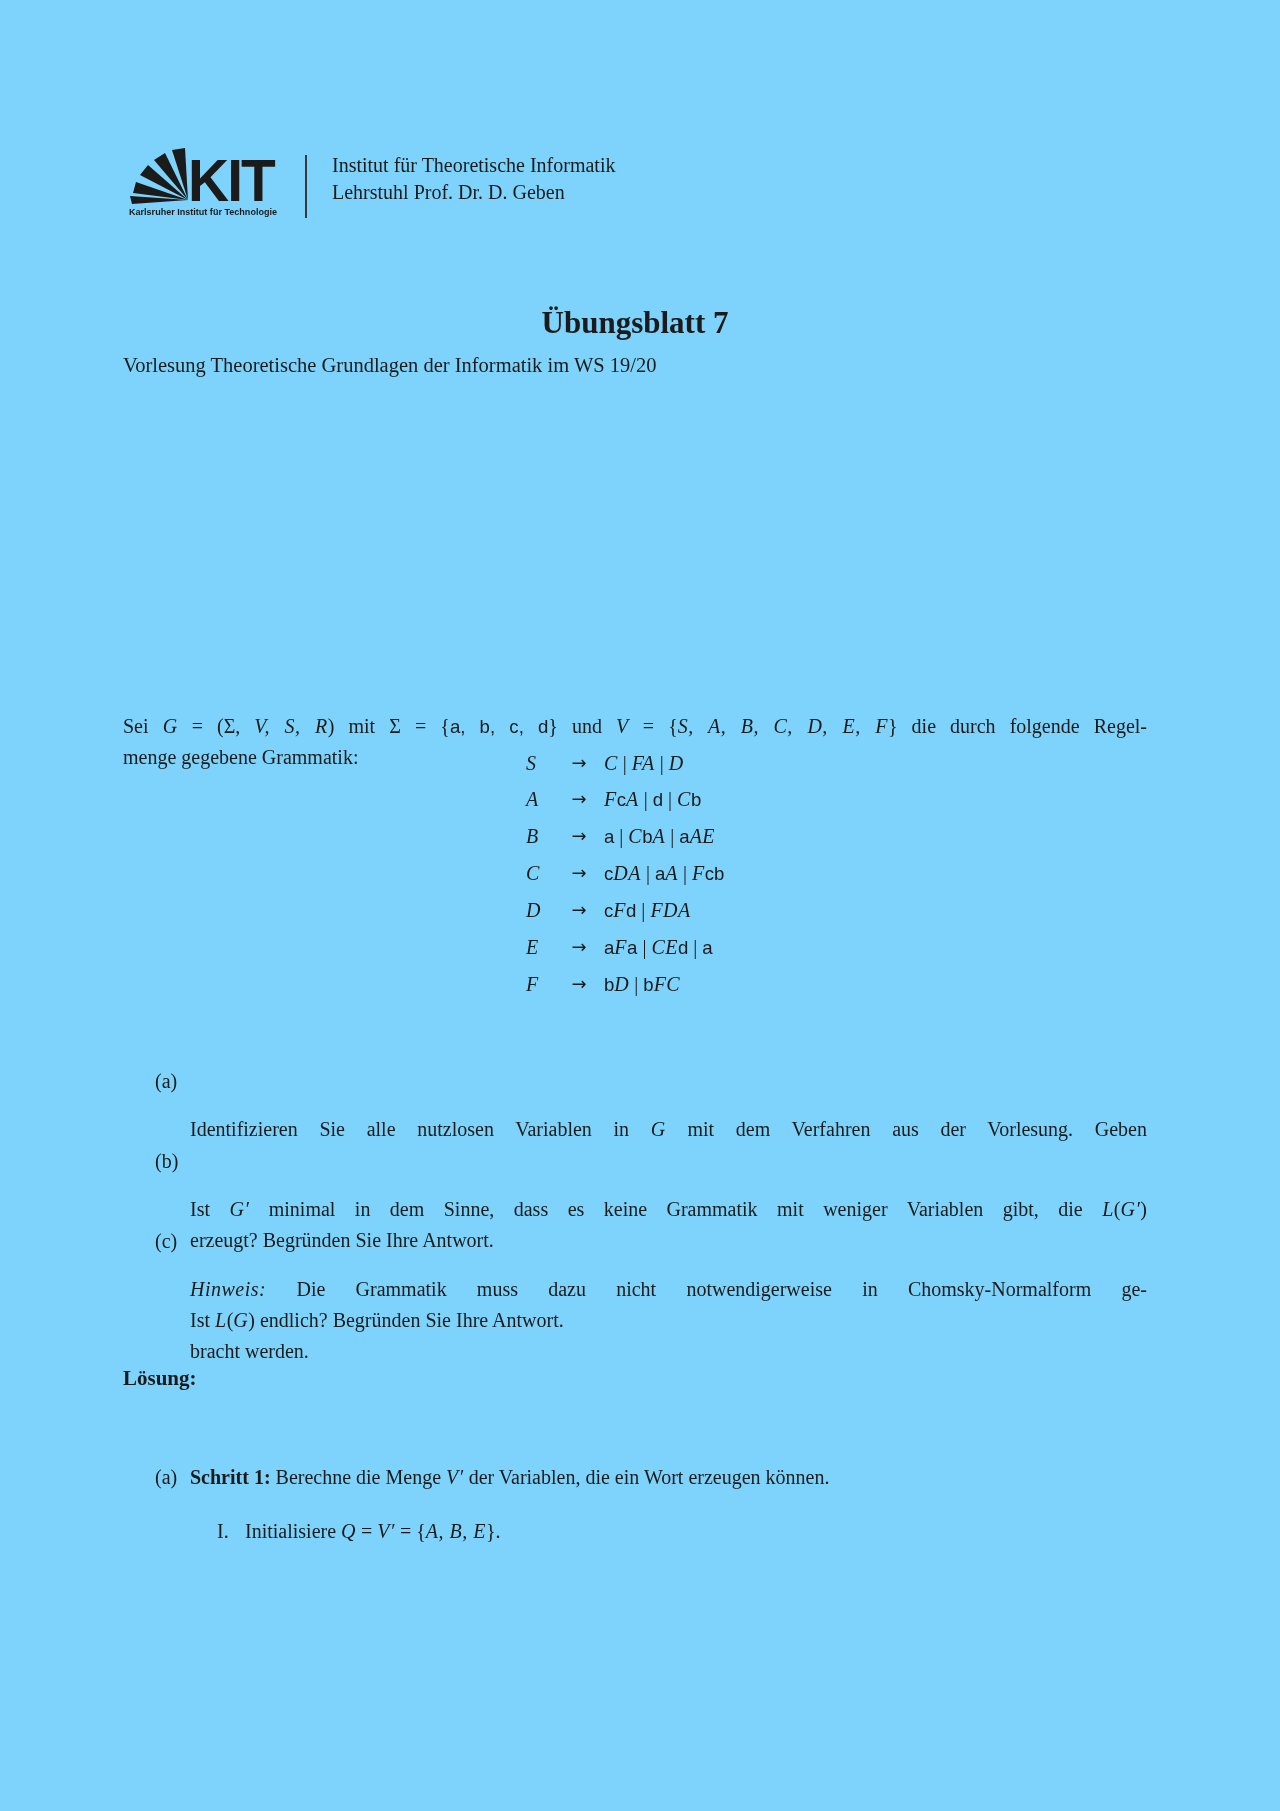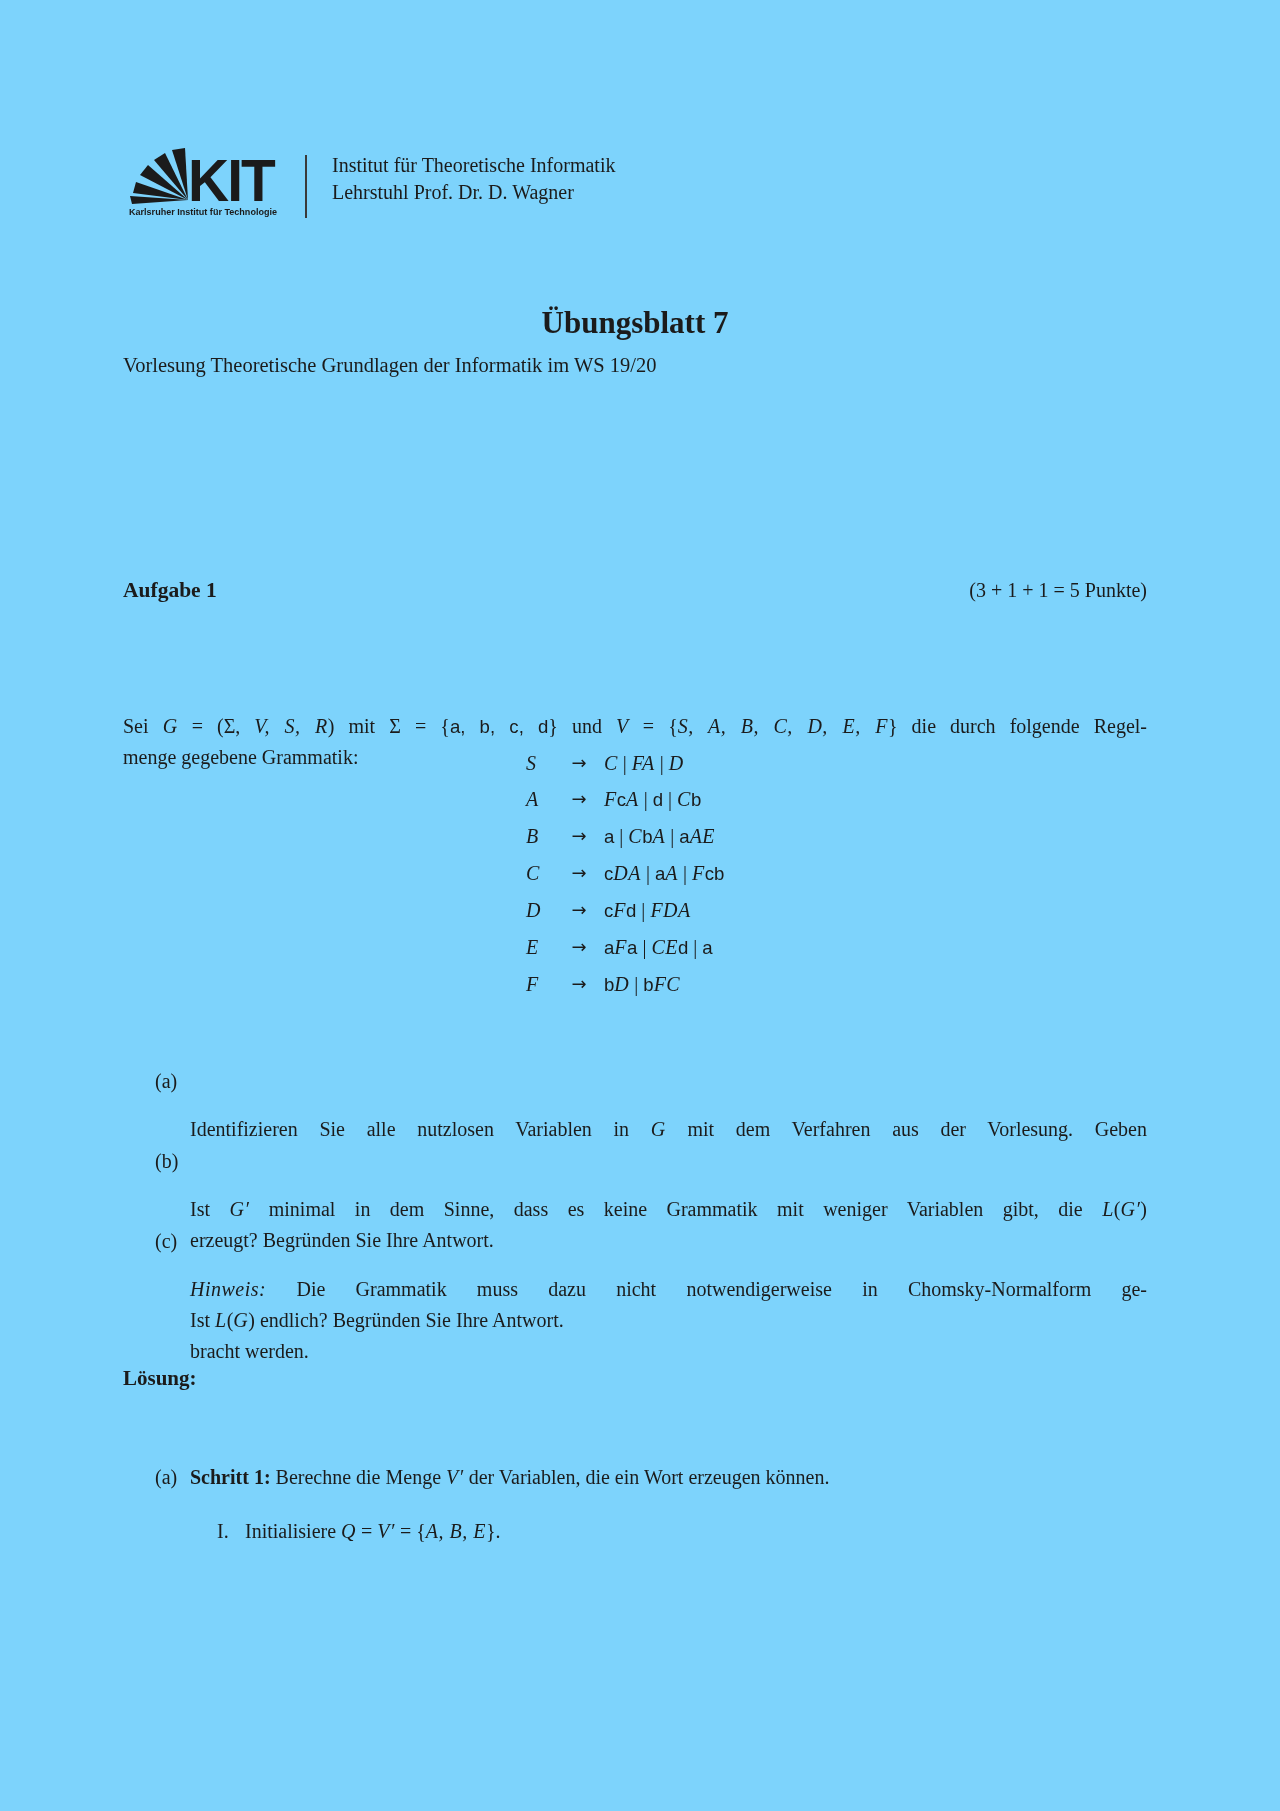--- a/index.html
+++ b/index.html
@@ -65,30 +65,26 @@
       <polygon points="60,52 20,17 12,27"></polygon>
       <polygon points="60,52 8,34 5,45"></polygon>
       <polygon points="60,52 2,48 4,56"></polygon>
       <text x="60" y="52.5" font-family="Liberation Sans, DejaVu Sans, sans-serif" font-weight="bold" font-size="60" letter-spacing="-2" textLength="86" lengthAdjust="spacingAndGlyphs">KIT</text>
       <text x="1" y="67" font-family="Liberation Sans, DejaVu Sans, sans-serif" font-weight="bold" font-size="9.2" textLength="148" lengthAdjust="spacingAndGlyphs">Karlsruher Institut für Technologie</text>
     </g>
   </svg>
   <div class="hdr-divider"></div>
   <div class="hdr-text">
     <div>Institut für Theoretische Informatik</div>
-    <div>Lehrstuhl Prof. Dr. D. Wagner</div>
+    <div>Lehrstuhl Prof. Dr. D. Geben</div>
   </div>
 
   <div class="title">Übungsblatt 7</div>
   <div class="subtitle">Vorlesung Theoretische Grundlagen der Informatik im WS 19/20</div>
 
-  <div class="task-row">
-    <span class="task-heading">Aufgabe 1</span>
-    <span class="task-points">(3 + 1 + 1 = 5 Punkte)</span>
-  </div>
 
   <div class="intro">
     <div class="line jline"><span class="sg-n">Sei </span><span class="sg-i">G</span><span class="sg-n"> = (Σ, </span><span class="sg-i">V, S, R</span><span class="sg-n">) mit Σ = {</span><span class="sg-t">a, b, c, d</span><span class="sg-n">} und </span><span class="sg-i">V</span><span class="sg-n"> = {</span><span class="sg-i">S, A, B, C, D, E, F</span><span class="sg-n">} die durch folgende Regel-</span></div>
     <div class="line"><span class="sg-n">menge gegebene Grammatik:</span></div>
   </div>
 
   <div class="grammar">
       <div class="g-row">
         <span class="g-lhs">S</span>
         <span class="g-arrow">→</span>

